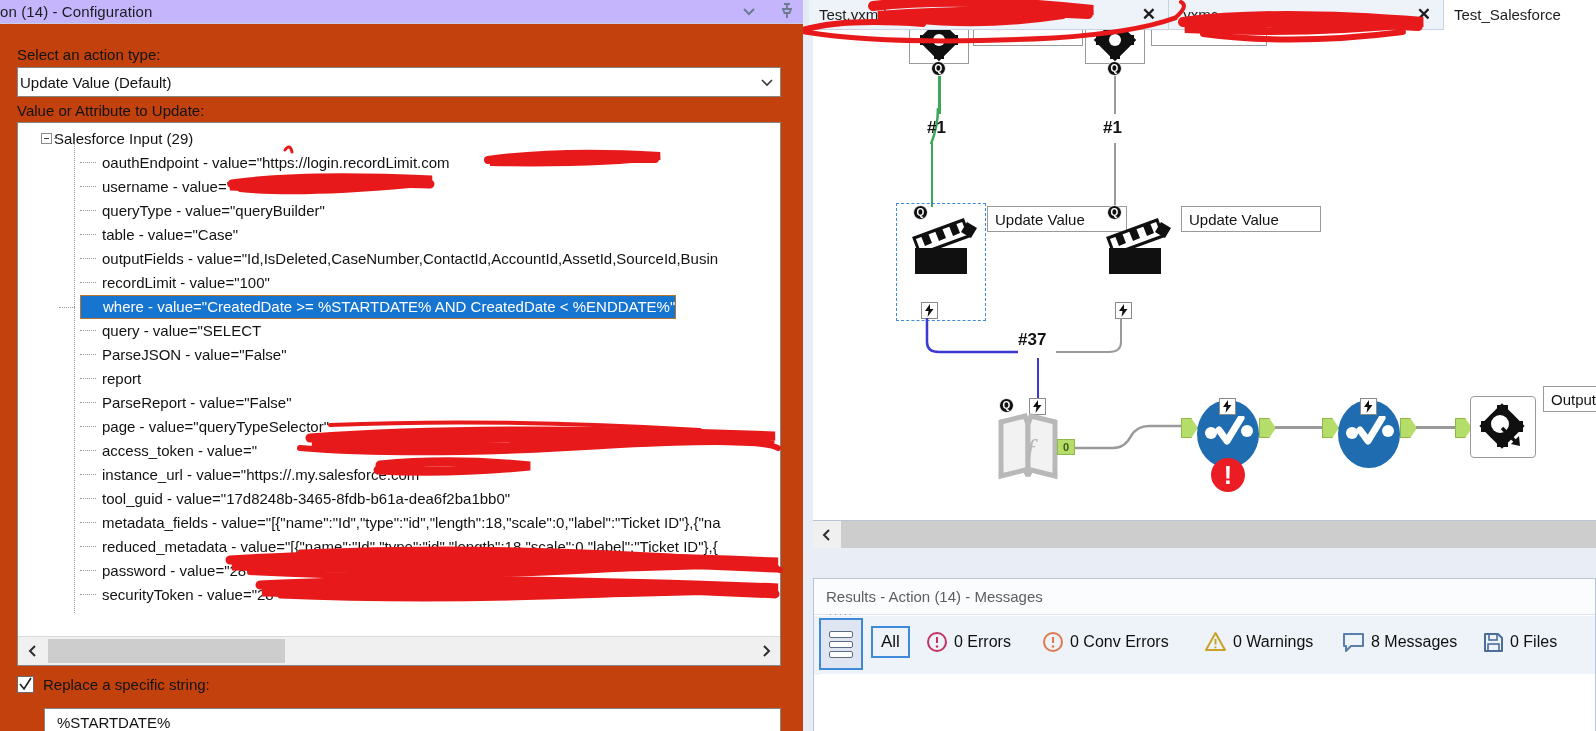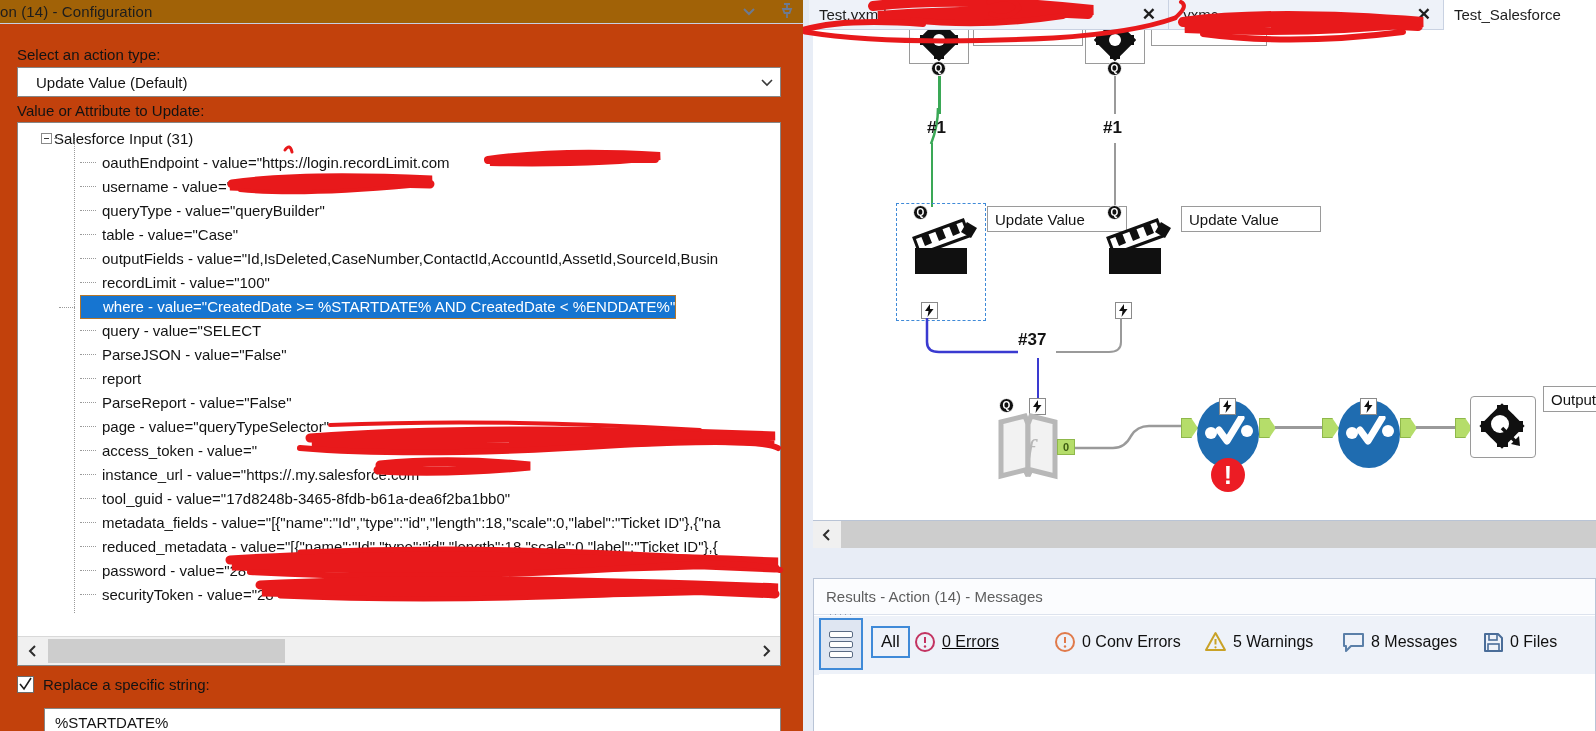--- a/index.html
+++ b/index.html
@@ -12,21 +12,21 @@
   #root{position:relative;width:1596px;height:731px;}
 
   
   #config-panel{
     position:absolute;left:0;top:0;width:803px;height:731px;
     background:#e8edf6;
     box-sizing:border-box;
   }
   #config-titlebar{
     position:absolute;left:0;top:0;width:803px;height:23px;
-    background:#a16207;
+    background:#c4b5fd;
     border-bottom:1px solid #c6d0e2;
   }
   #config-title{
     position:absolute;left:0px;top:3px;
     font-size:15px;color:#1d1d1d;letter-spacing:0.1px;
     white-space:nowrap;
   }
   #titlebar-icons{position:absolute;right:6px;top:1px;display:flex;gap:18px;align-items:center;}
   .tbicon{width:20px;height:20px;display:block;}
 
@@ -37,21 +37,21 @@
   .fieldlabel{
     font-size:15px;color:#131313;position:absolute;white-space:nowrap;
   }
   #lbl-action-type{left:17px;top:22px;}
   #combo-action{
     position:absolute;left:17px;top:43px;width:764px;height:30px;
     background:#ffffff;border:1px solid #868686;box-sizing:border-box;
     display:flex;align-items:center;
   }
   #combo-action-text{
-    font-size:15px;color:#131313;padding-left:18px;flex:1;white-space:nowrap;
+    font-size:15px;color:#131313;padding-left:2px;flex:1;white-space:nowrap;
   }
   #combo-arrow{width:26px;height:28px;display:flex;align-items:center;justify-content:center;}
   #lbl-value-attr{left:17px;top:78px;}
 
   
   #tree-box{
     position:absolute;left:17px;top:98px;width:764px;height:544px;
     background:#ffffff;border:1px solid #868686;box-sizing:border-box;
     overflow:hidden;
   }
@@ -103,21 +103,21 @@
   #chk-box{
     width:17px;height:17px;background:#ffffff;border:1px solid #6b6b6b;
     box-sizing:border-box;position:relative;
   }
   #chk-label{font-size:15px;color:#131313;white-space:nowrap;}
   #replace-input{
     position:absolute;left:44px;top:684px;width:737px;height:29px;
     background:#ffffff;border:1px solid #868686;box-sizing:border-box;
     display:flex;align-items:center;
   }
-  #replace-input-text{font-size:15px;color:#131313;padding-left:2px;margin-left:8px;}
+  #replace-input-text{font-size:15px;color:#131313;padding-left:12px;}
 
   
   #right-panel{
     position:absolute;left:803px;top:0;width:793px;height:731px;
     background:#e8edf6;
   }
   #tabbar{
     position:absolute;left:0;top:0;width:793px;height:30px;
     background:#e4eaf4;
   }
@@ -256,21 +256,21 @@
 
       <div class="fieldlabel" id="lbl-value-attr">Value or Attribute to Update:</div>
 
       <div id="tree-box">
         <div id="tree-inner">
           <div id="tree-vline"></div>
 
           <div class="tnode troot" style="top:4px;">
             <span class="expander"></span>
             <span class="rootdots"></span>
-            <span class="rootlabel">Salesforce Input (31)</span>
+            <span class="rootlabel">Salesforce Input (29)</span>
           </div>
 
           <div id="tree-children">
               <div class="tnode tchild" style="top: 28px;"><span class="elbow"></span><span>oauthEndpoint - value="https://login.recordLimit.com</span></div>
               <div class="tnode tchild" style="top: 52px;"><span class="elbow"></span><span>username - value="</span></div>
               <div class="tnode tchild" style="top: 76px;"><span class="elbow"></span><span>queryType - value="queryBuilder"</span></div>
               <div class="tnode tchild" style="top: 100px;"><span class="elbow"></span><span>table - value="Case"</span></div>
               <div class="tnode tchild" style="top: 124px;"><span class="elbow"></span><span>outputFields - value="Id,IsDeleted,CaseNumber,ContactId,AccountId,AssetId,SourceId,Busin</span></div>
               <div class="tnode tchild" style="top: 148px;"><span class="elbow"></span><span>recordLimit - value="100"</span></div>
               <div class="tnode tchild tsel" style="top: 172px; left: 62px;"><span class="elbow" style="left: -22px;"></span><span>where - value="CreatedDate &gt;= %STARTDATE% AND CreatedDate &lt; %ENDDATE%"</span></div>
@@ -535,45 +535,45 @@
           <span id="gripdots">·····</span>
           <span class="griprow"></span>
           <span class="griprow"></span>
           <span class="griprow"></span>
         </div>
 
         <div id="btn-all">
           <span>All</span>
         </div>
 
-        <div class="statitem" style="left:100px;text-decoration:underline;">
+        <div class="statitem" style="left:112px;">
           <svg width="22" height="22" viewBox="0 0 22 22">
             <circle cx="11" cy="11" r="9" fill="none" stroke="#c33361" stroke-width="2"></circle>
             <line x1="11" y1="6" x2="11" y2="12" stroke="#c33361" stroke-width="2"></line>
             <circle cx="11" cy="15.5" r="1.2" fill="#c33361"></circle>
           </svg>
           <span class="stxt">0 Errors</span>
         </div>
 
-        <div class="statitem" style="left:240px;">
+        <div class="statitem" style="left:228px;">
           <svg width="22" height="22" viewBox="0 0 22 22">
             <circle cx="11" cy="11" r="9" fill="none" stroke="#e07a4a" stroke-width="2"></circle>
             <line x1="11" y1="6" x2="11" y2="12" stroke="#e07a4a" stroke-width="2"></line>
             <circle cx="11" cy="15.5" r="1.2" fill="#e07a4a"></circle>
           </svg>
           <span class="stxt">0 Conv Errors</span>
         </div>
 
         <div class="statitem" style="left:390px;">
           <svg width="23" height="22" viewBox="0 0 23 22">
             <polygon points="11.5,2 21,19 2,19" fill="none" stroke="#c9a227" stroke-width="2" stroke-linejoin="round"></polygon>
             <line x1="11.5" y1="8" x2="11.5" y2="13.5" stroke="#c9a227" stroke-width="2"></line>
             <circle cx="11.5" cy="16.3" r="1.1" fill="#c9a227"></circle>
           </svg>
-          <span class="stxt">5 Warnings</span>
+          <span class="stxt">0 Warnings</span>
         </div>
 
         <div class="statitem" style="left:528px;">
           <svg width="23" height="21" viewBox="0 0 23 21">
             <path d="M2 2 H21 V14 H9 L4 19 V14 H2 Z" fill="none" stroke="#5a7fa8" stroke-width="2" stroke-linejoin="round"></path>
           </svg>
           <span class="stxt">8 Messages</span>
         </div>
 
         <div class="statitem" style="left:669px;">

